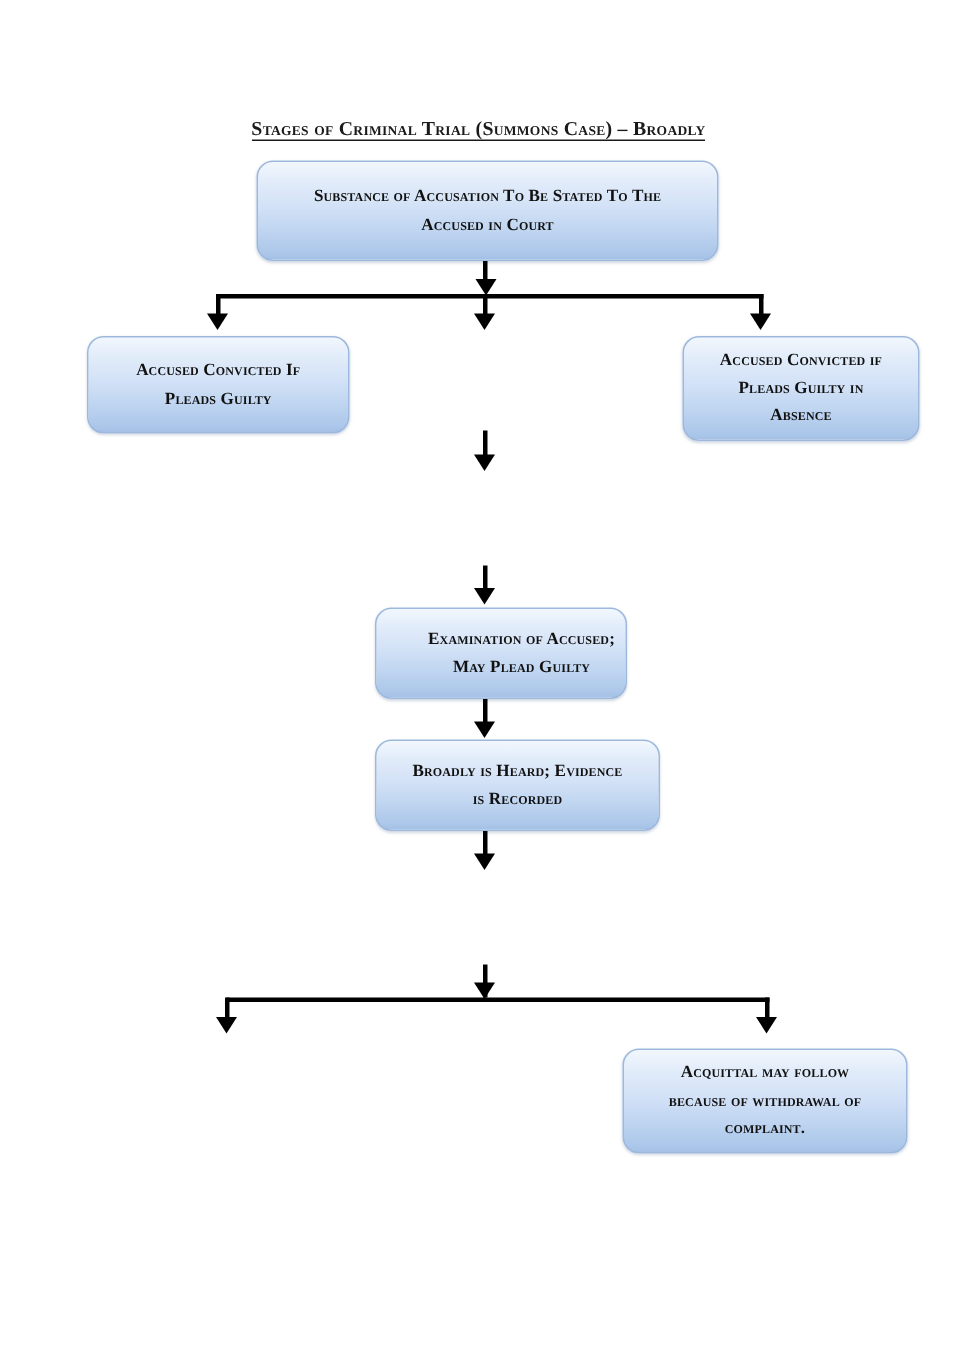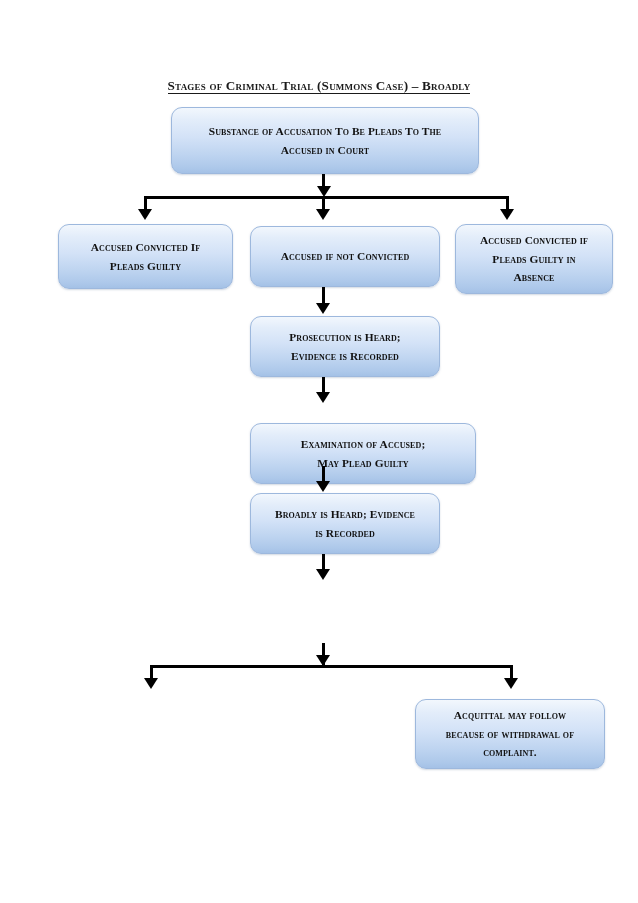--- a/index.html
+++ b/index.html
@@ -90,21 +90,21 @@
   }
 </style>
 </head>
 <body>
 
 <div id="canvas">
 
   <div class="title"><span class="u">Stages of Criminal Trial (Summons Case) – Broadly</span></div>
 
   <div class="node" style="left:171px; top:107px; width:308px; height:67px;">
-    <span class="txt">Substance of Accusation To Be Pleads To The
+    <span class="txt">Substance of Accusation To Be Stated To The
 Accused in Court</span>
   </div>
 
   <div class="vline" style="left:322px; top:174px; width:3px; height:18px;"></div>
   <div class="arrow" style="left:317px; top:186px;"></div>
 
   <div class="hline" style="left:145px; top:196px; width:364px;"></div>
 
   <div class="vline" style="left:144px; top:196px; width:3px; height:20px;"></div>
   <div class="arrow" style="left:138px; top:209px;"></div>
@@ -113,42 +113,35 @@
   <div class="arrow" style="left:316px; top:209px;"></div>
 
   <div class="vline" style="left:506px; top:196px; width:3px; height:20px;"></div>
   <div class="arrow" style="left:500px; top:209px;"></div>
 
   <div class="node" style="left:58px; top:224px; width:175px; height:65px;">
     <span class="txt">Accused Convicted If
 Pleads Guilty</span>
   </div>
 
-  <div class="node" style="left:250px; top:226px; width:190px; height:61px;">
-    <span class="txt">Accused if not Convicted</span>
-  </div>
 
   <div class="node" style="left:455px; top:224px; width:158px; height:70px;">
     <span class="txt">Accused Convicted if
 Pleads Guilty in
 Absence</span>
   </div>
 
   <div class="vline" style="left:322px; top:287px; width:3px; height:22px;"></div>
   <div class="arrow" style="left:316px; top:303px;"></div>
 
-  <div class="node" style="left:250px; top:316px; width:190px; height:61px;">
-    <span class="txt">Prosecution is Heard;
-Evidence is Recorded</span>
-  </div>
 
   <div class="vline" style="left:322px; top:377px; width:3px; height:22px;"></div>
   <div class="arrow" style="left:316px; top:392px;"></div>
 
-  <div class="node" style="left:250px; top:423px; width:226px; height:61px;">
+  <div class="node" style="left:250px; top:405px; width:168px; height:61px;justify-content:flex-end;">
     <span class="txt">Examination of Accused;
 May Plead Guilty</span>
   </div>
 
   <div class="vline" style="left:322px; top:466px; width:3px; height:22px;"></div>
   <div class="arrow" style="left:316px; top:481px;"></div>
 
   <div class="node" style="left:250px; top:493px; width:190px; height:61px;">
     <span class="txt">Broadly is Heard; Evidence
 is Recorded</span>

